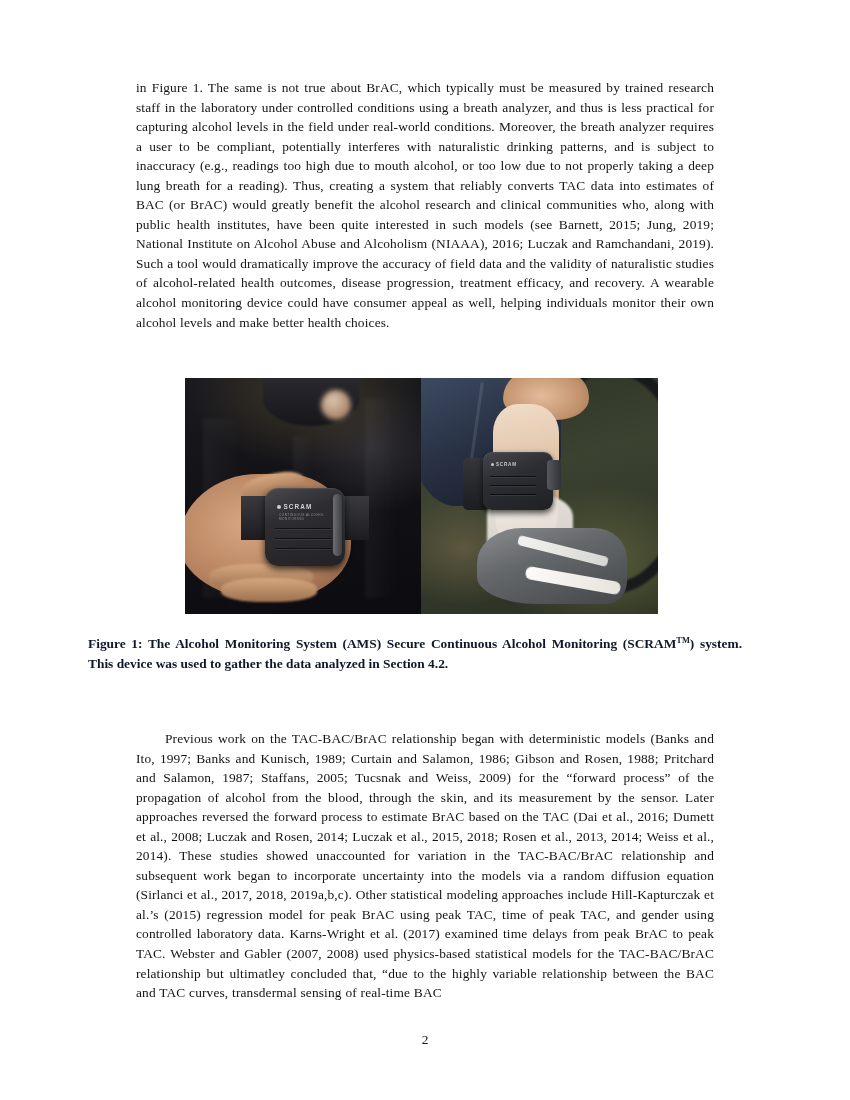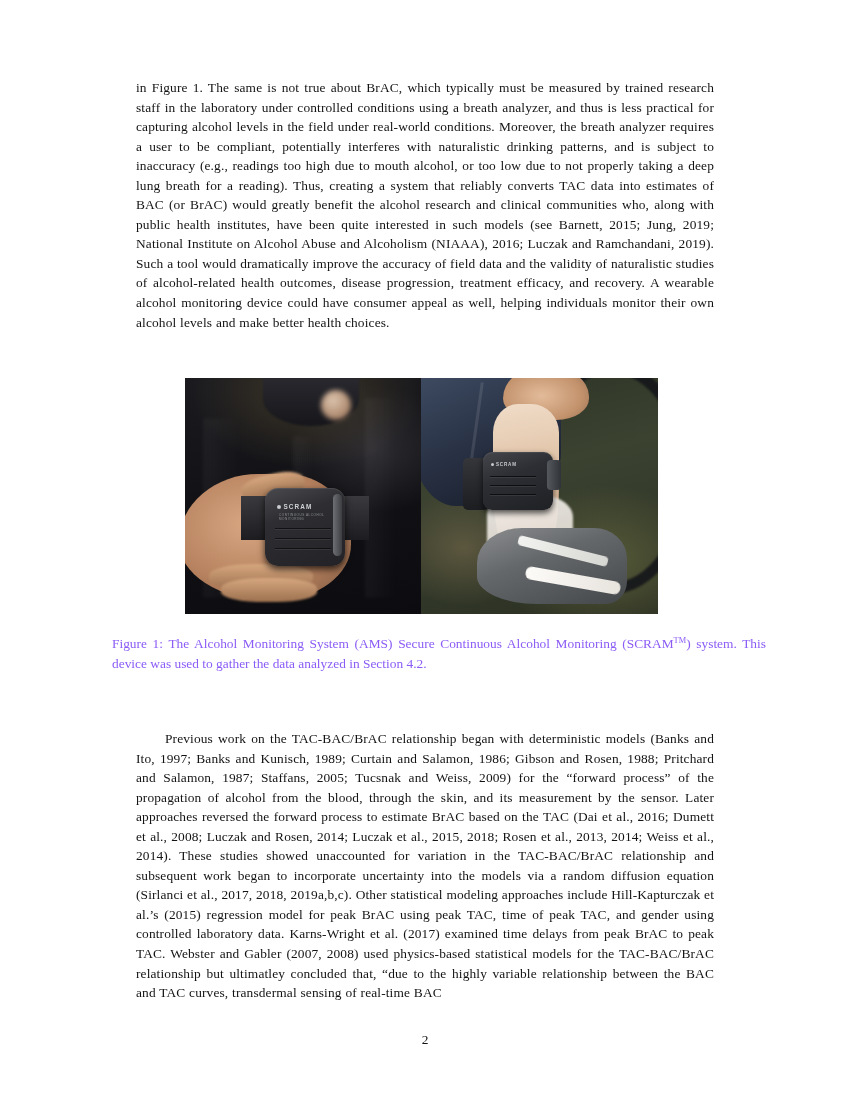--- a/index.html
+++ b/index.html
@@ -288,28 +288,29 @@
     left: 42px; top: 80px;
     width: 26px; height: 52px;
     background: linear-gradient(180deg, #34363a, #1b1d21);
     border-radius: 5px;
     filter: blur(0.4px);
   }
 
   
   .caption {
     position: absolute;
-    left: 112px;
+    left: 88px;
     top: 634px;
     width: 654px;
     font-size: 13.4px;
     line-height: 19.6px;
     text-align: justify;
     text-justify: inter-word;
-    color: #8b5cf6;
+    color: #0f172a;
+    font-weight: bold;
   }
   .caption sup {
     font-size: 8.4px;
     vertical-align: 0.55em;
     line-height: 0;
   }
 
   
   .pagenum {
     position: absolute;

